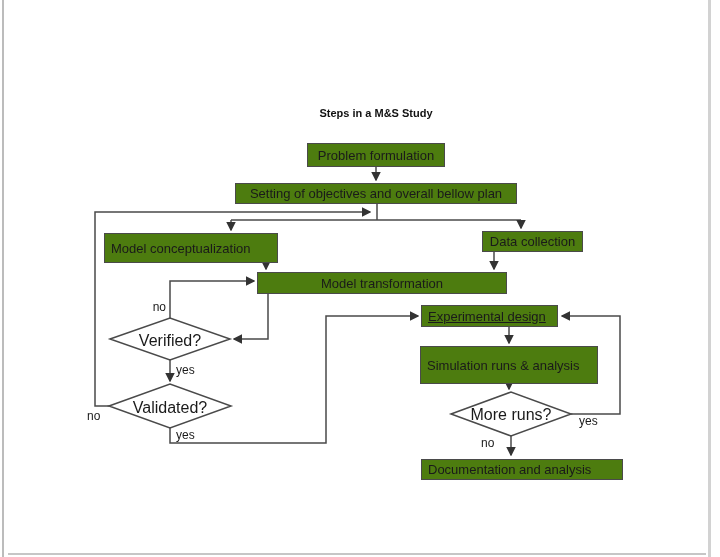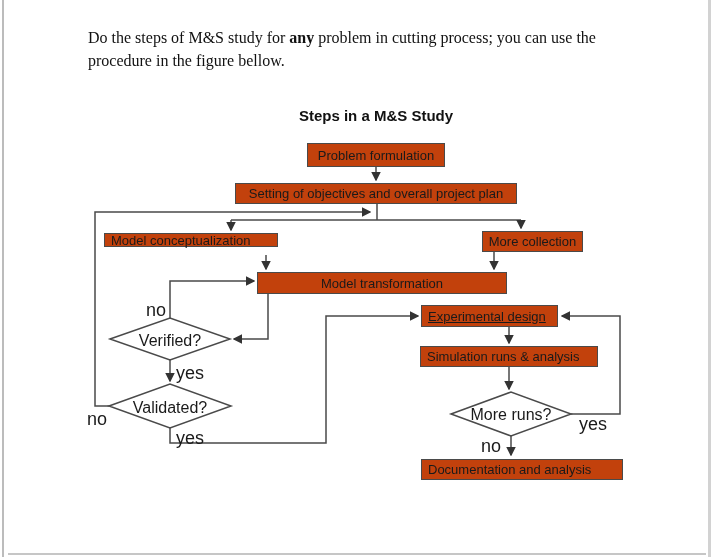--- a/index.html
+++ b/index.html
@@ -13,52 +13,48 @@
   .edge-right { position:absolute; left:708px; top:0; height:557px; border-left:3px solid #d2d2d2; }
   .edge-bottom{ position:absolute; left:8px; top:553px; width:698px; border-top:2px solid #c6c6c6; }
 
   
   .para { position:absolute; left:88px; top:26px; width:560px;
           font-family:"Liberation Serif", serif; font-size:16px; line-height:23px; color:#111; }
   .para b { font-weight:bold; }
 
   
   .fc-title { position:absolute; left:235px; top:107px; width:282px; text-align:center;
-              font-size:15px; font-weight:bold; color:#111; }
+              font-size:11px; font-weight:bold; color:#111; }
 
   
   svg.fc { position:absolute; left:0; top:0; width:720px; height:557px; }
   svg.fc polyline, svg.fc path.conn { fill:none; stroke:#4a4a4a; stroke-width:1.5; }
   svg.fc polygon.diamond { fill:#ffffff; stroke:#4a4a4a; stroke-width:1.5; }
 
   
-  .box { position:absolute; background:#c2410c; border:1.5px solid #4a4a4a;
+  .box { position:absolute; background:#4d7c0f; border:1.5px solid #4a4a4a;
          display:flex; align-items:center; justify-content:center;
          font-size:13px; color:#1a1a1a; white-space:nowrap; }
   .box.leftal { justify-content:flex-start; padding-left:6px; }
 
   
   .dlabel { position:absolute; text-align:center; font-size:16px; color:#1a1a1a; }
 
   
-  .elabel { position:absolute; font-size:18px; color:#1a1a1a; }
+  .elabel { position:absolute; font-size:12px; color:#1a1a1a; }
 </style>
 </head>
 <body>
 
 <div class="stage">
 
   <div class="edge-left"></div>
   <div class="edge-right"></div>
   <div class="edge-bottom"></div>
 
-  <div class="para">
-    <div><span>Do the steps of M&amp;S study for </span><b>any</b><span> problem in cutting process; you can use the</span></div>
-    <div>procedure in the figure bellow.</div>
-  </div>
 
   <div class="fc-title">Steps in a M&amp;S Study</div>
 
   <svg class="fc" viewBox="0 0 720 557" xmlns="http://www.w3.org/2000/svg">
     <defs>
       <marker id="arrow" viewBox="0 0 10 10" refX="8.5" refY="5" markerWidth="6.5" markerHeight="6.5" orient="auto-start-reverse">
         <path d="M0,0 L10,5 L0,10 z" fill="#333"></path>
       </marker>
     </defs>
 
@@ -79,31 +75,31 @@
     <polyline points="571,414 620,414 620,316 562,316" marker-end="url(#arrow)"></polyline>
     <polyline points="511,436 511,455" marker-end="url(#arrow)"></polyline>
 
     <polygon class="diamond" points="110,339 170,318 230,339 170,360"></polygon>
     <polygon class="diamond" points="109,406 170,384 231,406 170,428"></polygon>
     <polygon class="diamond" points="451,414 511,392 571,414 511,436"></polygon>
   </svg>
 
   <div class="box" style="left:307px; top:143px; width:138px; height:24px;">Problem formulation</div>
 
-  <div class="box" style="left:235px; top:183px; width:282px; height:21px;">Setting of objectives and overall project plan</div>
+  <div class="box" style="left:235px; top:183px; width:282px; height:21px;">Setting of objectives and overall bellow plan</div>
 
-  <div class="box leftal" style="left:104px; top:233px; width:174px; height:14px;">Model conceptualization</div>
+  <div class="box leftal" style="left:104px; top:233px; width:174px; height:30px;">Model conceptualization</div>
 
-  <div class="box" style="left:482px; top:231px; width:101px; height:21px;">More collection</div>
+  <div class="box" style="left:482px; top:231px; width:101px; height:21px;">Data collection</div>
 
   <div class="box" style="left:257px; top:272px; width:250px; height:22px;">Model transformation</div>
 
   <div class="box leftal" style="left:421px; top:305px; width:137px; height:22px;text-decoration:underline;">Experimental design</div>
 
-  <div class="box leftal" style="left:420px; top:346px; width:178px; height:21px;">Simulation runs &amp; analysis</div>
+  <div class="box leftal" style="left:420px; top:346px; width:178px; height:38px;">Simulation runs &amp; analysis</div>
 
   <div class="box leftal" style="left:421px; top:459px; width:202px; height:21px;">Documentation and analysis</div>
 
   <div class="dlabel" style="left:110px; top:332px; width:120px;">Verified?</div>
   <div class="dlabel" style="left:451px; top:406px; width:120px;">More runs?</div>
   <div class="dlabel" style="left:109px; top:399px; width:122px;">Validated?</div>
 
   <div class="elabel" style="left:140px; top:300px; width:26px; text-align:right;">no</div>
   <div class="elabel" style="left:176px; top:363px;">yes</div>
   <div class="elabel" style="left:87px; top:409px;">no</div>

